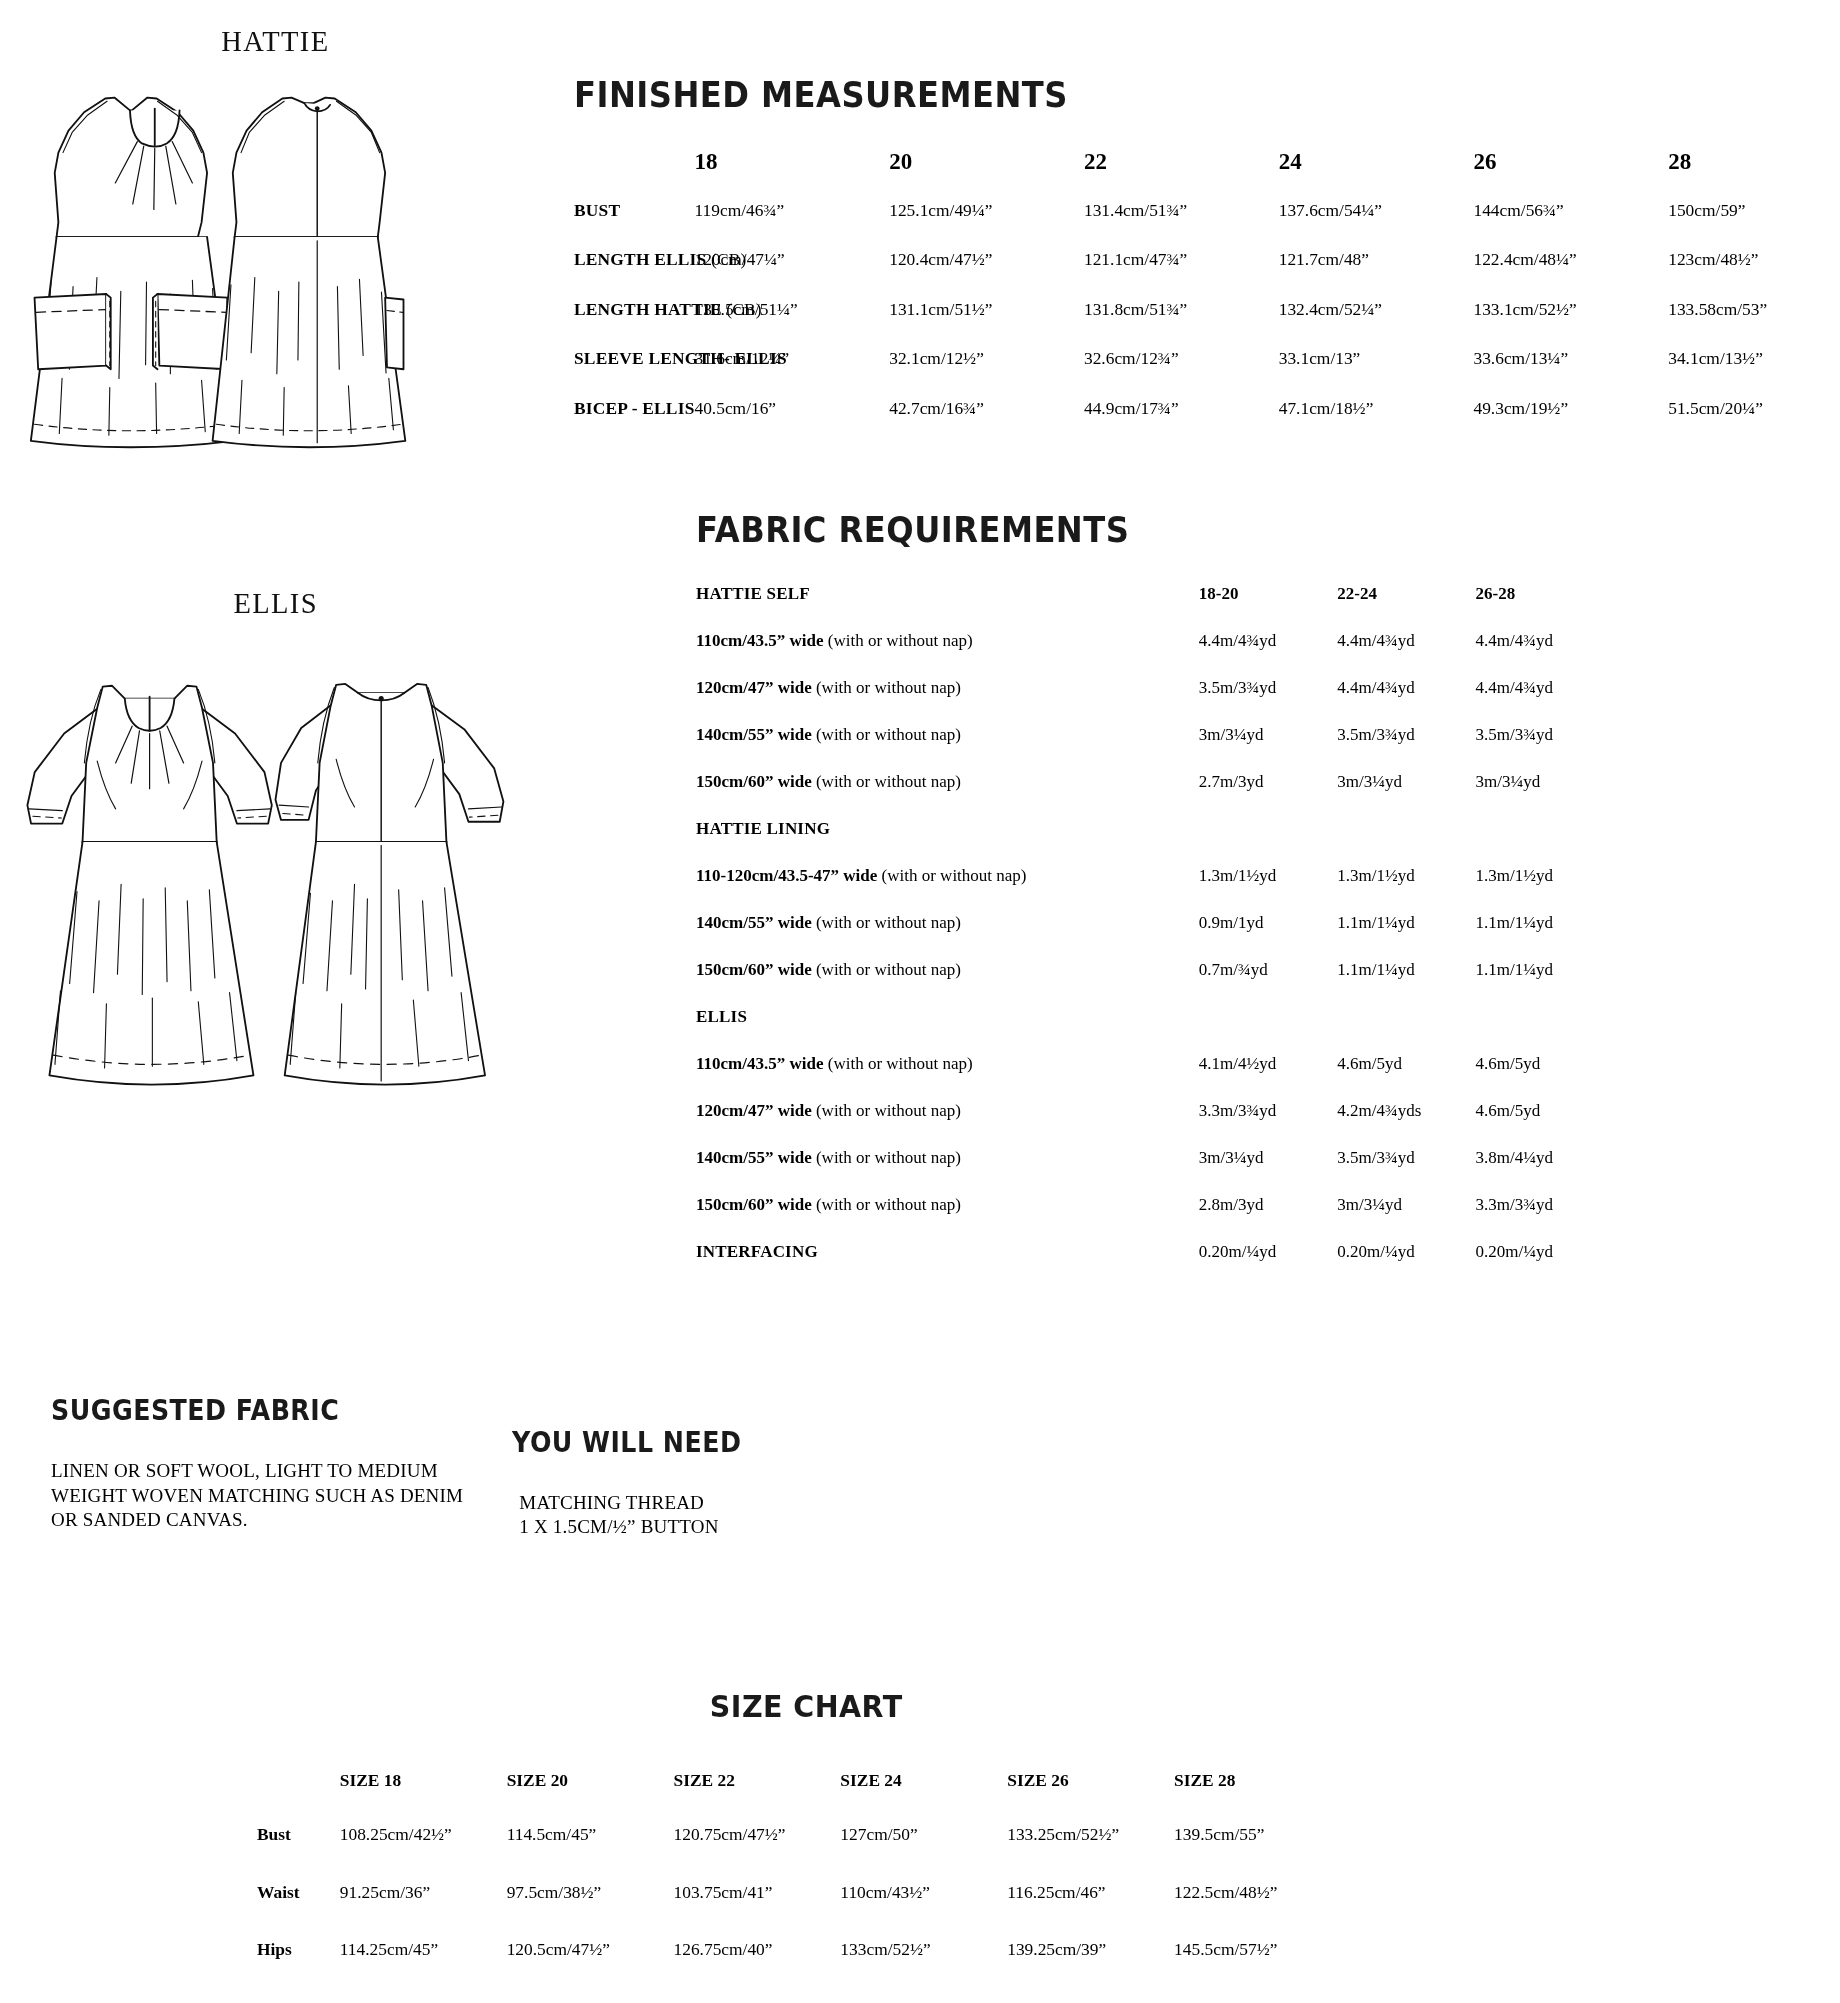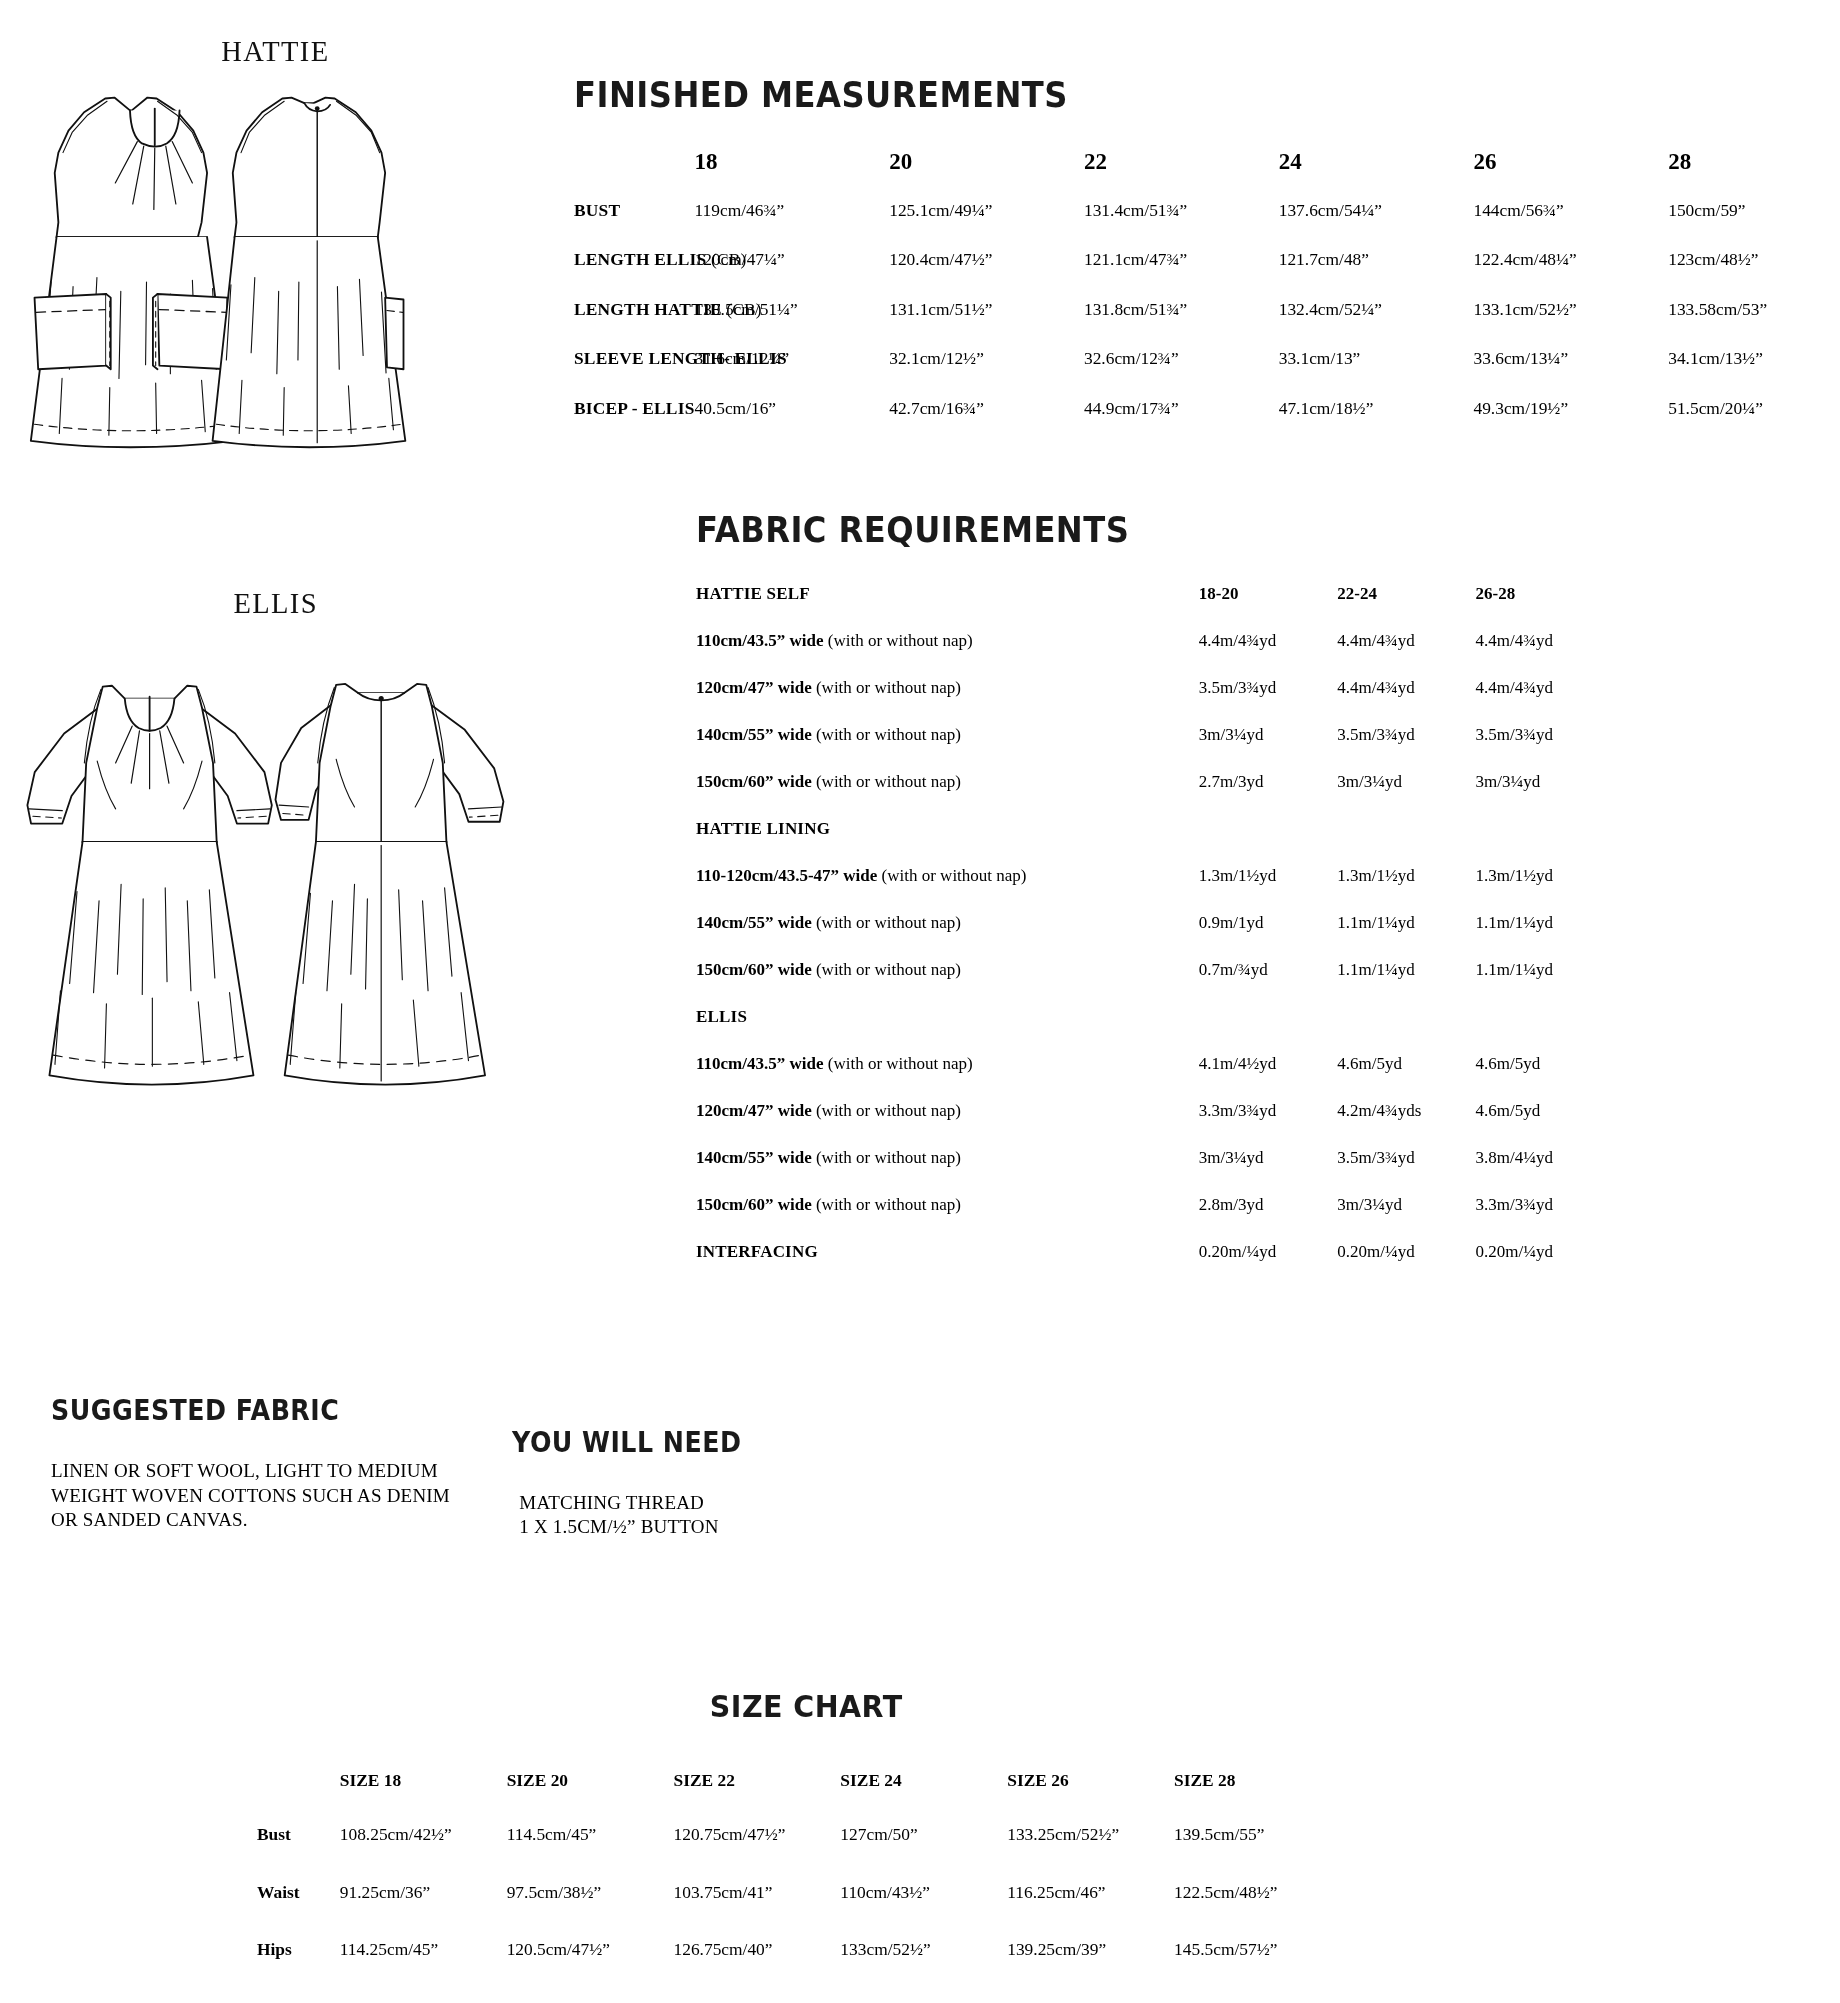--- a/index.html
+++ b/index.html
@@ -86,21 +86,21 @@
   table.size td, table.size th { text-align:left; vertical-align: baseline; padding:0; font-size:17.4px; line-height:1; }
   table.size thead th { font-weight:700; padding-bottom: 37px; font-size:17.4px; }
   table.size tbody td { padding-bottom: 40px; }
   .scol-lab { width: 64px; }
   .scol { width: 129px; }
   .size-rowlab { font-weight: 700; }
 
   
   #hattie-ill { position:absolute; left:18.4px; top:20px; width:514px; height:432px; }
   #ellis-ill  { position:absolute; left:9.2px; top:588px; width:533px; height:514px; }
-  #hattie-ill .ill-title { position:absolute; left:0; top:16px; width:514px; }
+  #hattie-ill .ill-title { position:absolute; left:0; top:6px; width:514px; }
   #ellis-ill  .ill-title { position:absolute; left:0; top:0; width:533px; }
   .ill-svg { position:absolute; left:0; top:37px; }
 </style>
 </head>
 <body>
 
 <div class="page">
 
   <div id="hattie-ill">
     <div class="ill-title">HATTIE</div>
@@ -570,21 +570,21 @@
           <td class="val">0.20m/¼yd</td>
           <td class="val">0.20m/¼yd</td>
         </tr>
       </tbody>
     </table>
   </div>
 
   <div id="sf-wrap">
     <div class="h-main sub-h">SUGGESTED FABRIC</div>
     <div class="body-copy">LINEN OR SOFT WOOL, LIGHT TO MEDIUM
-WEIGHT WOVEN COTTONS SUCH AS DENIM
+WEIGHT WOVEN MATCHING SUCH AS DENIM
 OR SANDED CANVAS.</div>
   </div>
 
   <div id="yn-wrap">
     <div class="h-main sub-h">YOU WILL NEED</div>
     <div class="body-copy">MATCHING THREAD
 1 X 1.5CM/½” BUTTON</div>
   </div>
 
   <div id="sc-wrap">

